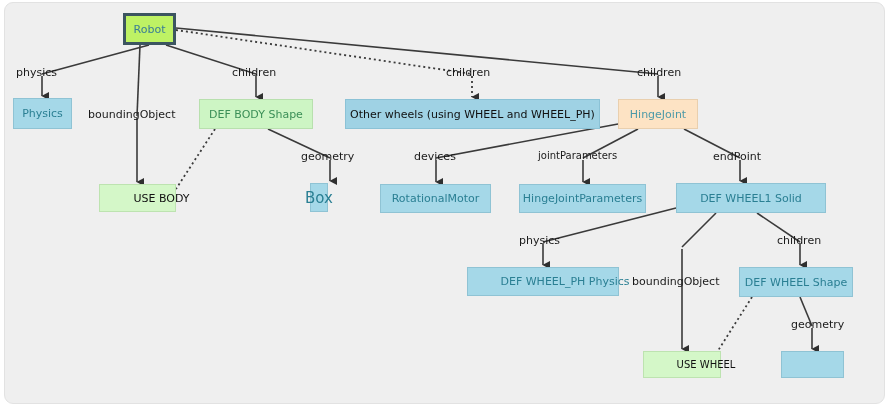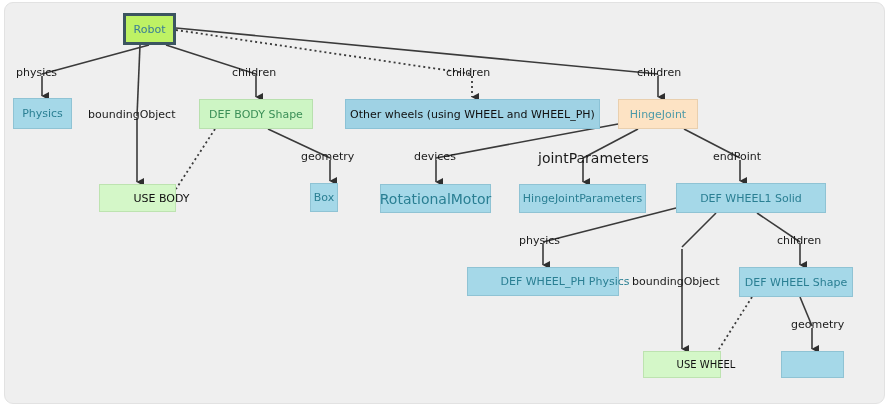--- a/index.html
+++ b/index.html
@@ -72,30 +72,30 @@
       </div>
       <div class="node n-blue" style="left: 13px; top: 98px; width: 59px; height: 31px; font-size: 11px;">
         <span>Physics</span>
       </div>
       <div class="node n-green-black" style="left: 99px; top: 184px; width: 77px; height: 28px; font-size: 11px;">
         <span>USE BODY</span>
       </div>
       <div class="node n-green" style="left: 199px; top: 99px; width: 114px; height: 30px; font-size: 11px;">
         <span>DEF BODY Shape</span>
       </div>
-      <div class="node n-blue" style="left: 310px; top: 183px; width: 28px; height: 29px; font-size: 11px;">
+      <div class="node n-blue" style="left: 310px; top: 183px; width: 18px; height: 29px; font-size: 15px;">
         <span>Box</span>
       </div>
       <div class="node n-blue-black" style="left: 345px; top: 99px; width: 255px; height: 30px; font-size: 11px;">
         <span>Other wheels (using WHEEL and WHEEL_PH)</span>
       </div>
       <div class="node n-peach" style="left: 618px; top: 99px; width: 80px; height: 30px; font-size: 11px;">
         <span>HingeJoint</span>
       </div>
-      <div class="node n-blue" style="left: 380px; top: 184px; width: 111px; height: 29px; font-size: 14px;">
+      <div class="node n-blue" style="left: 380px; top: 184px; width: 111px; height: 29px; font-size: 11px;">
         <span>RotationalMotor</span>
       </div>
       <div class="node n-blue" style="left: 519px; top: 184px; width: 127px; height: 29px; font-size: 11px;">
         <span>HingeJointParameters</span>
       </div>
       <div class="node n-blue" style="left: 676px; top: 183px; width: 150px; height: 30px; font-size: 11px;">
         <span>DEF WHEEL1 Solid</span>
       </div>
       <div class="node n-blue" style="left: 467px; top: 267px; width: 152px; height: 29px; font-size: 11px; padding-left: 44px;">
         <span>DEF WHEEL_PH Physics</span>
@@ -111,21 +111,21 @@
       </div>
     </div>
   <div id="label-layer">
       <div class="elabel" style="left: 16px; top: 66px; font-size: 11px;">physics</div>
       <div class="elabel" style="left: 88px; top: 108px; font-size: 11px;">boundingObject</div>
       <div class="elabel" style="left: 232px; top: 66px; font-size: 11px;">children</div>
       <div class="elabel" style="left: 301px; top: 150px; font-size: 11px;">geometry</div>
       <div class="elabel" style="left: 446px; top: 66px; font-size: 11px;">children</div>
       <div class="elabel" style="left: 637px; top: 66px; font-size: 11px;">children</div>
       <div class="elabel" style="left: 414px; top: 150px; font-size: 11px;">devices</div>
-      <div class="elabel" style="left: 538px; top: 150px; font-size: 14px;">jointParameters</div>
+      <div class="elabel" style="left: 538px; top: 150px; font-size: 10px;">jointParameters</div>
       <div class="elabel" style="left: 713px; top: 150px; font-size: 11px;">endPoint</div>
       <div class="elabel" style="left: 519px; top: 234px; font-size: 11px;">physics</div>
       <div class="elabel" style="left: 632px; top: 275px; font-size: 11px;">boundingObject</div>
       <div class="elabel" style="left: 777px; top: 234px; font-size: 11px;">children</div>
       <div class="elabel" style="left: 791px; top: 318px; font-size: 11px;">geometry</div>
     </div>
 
 </div>
 
 </body></html>

